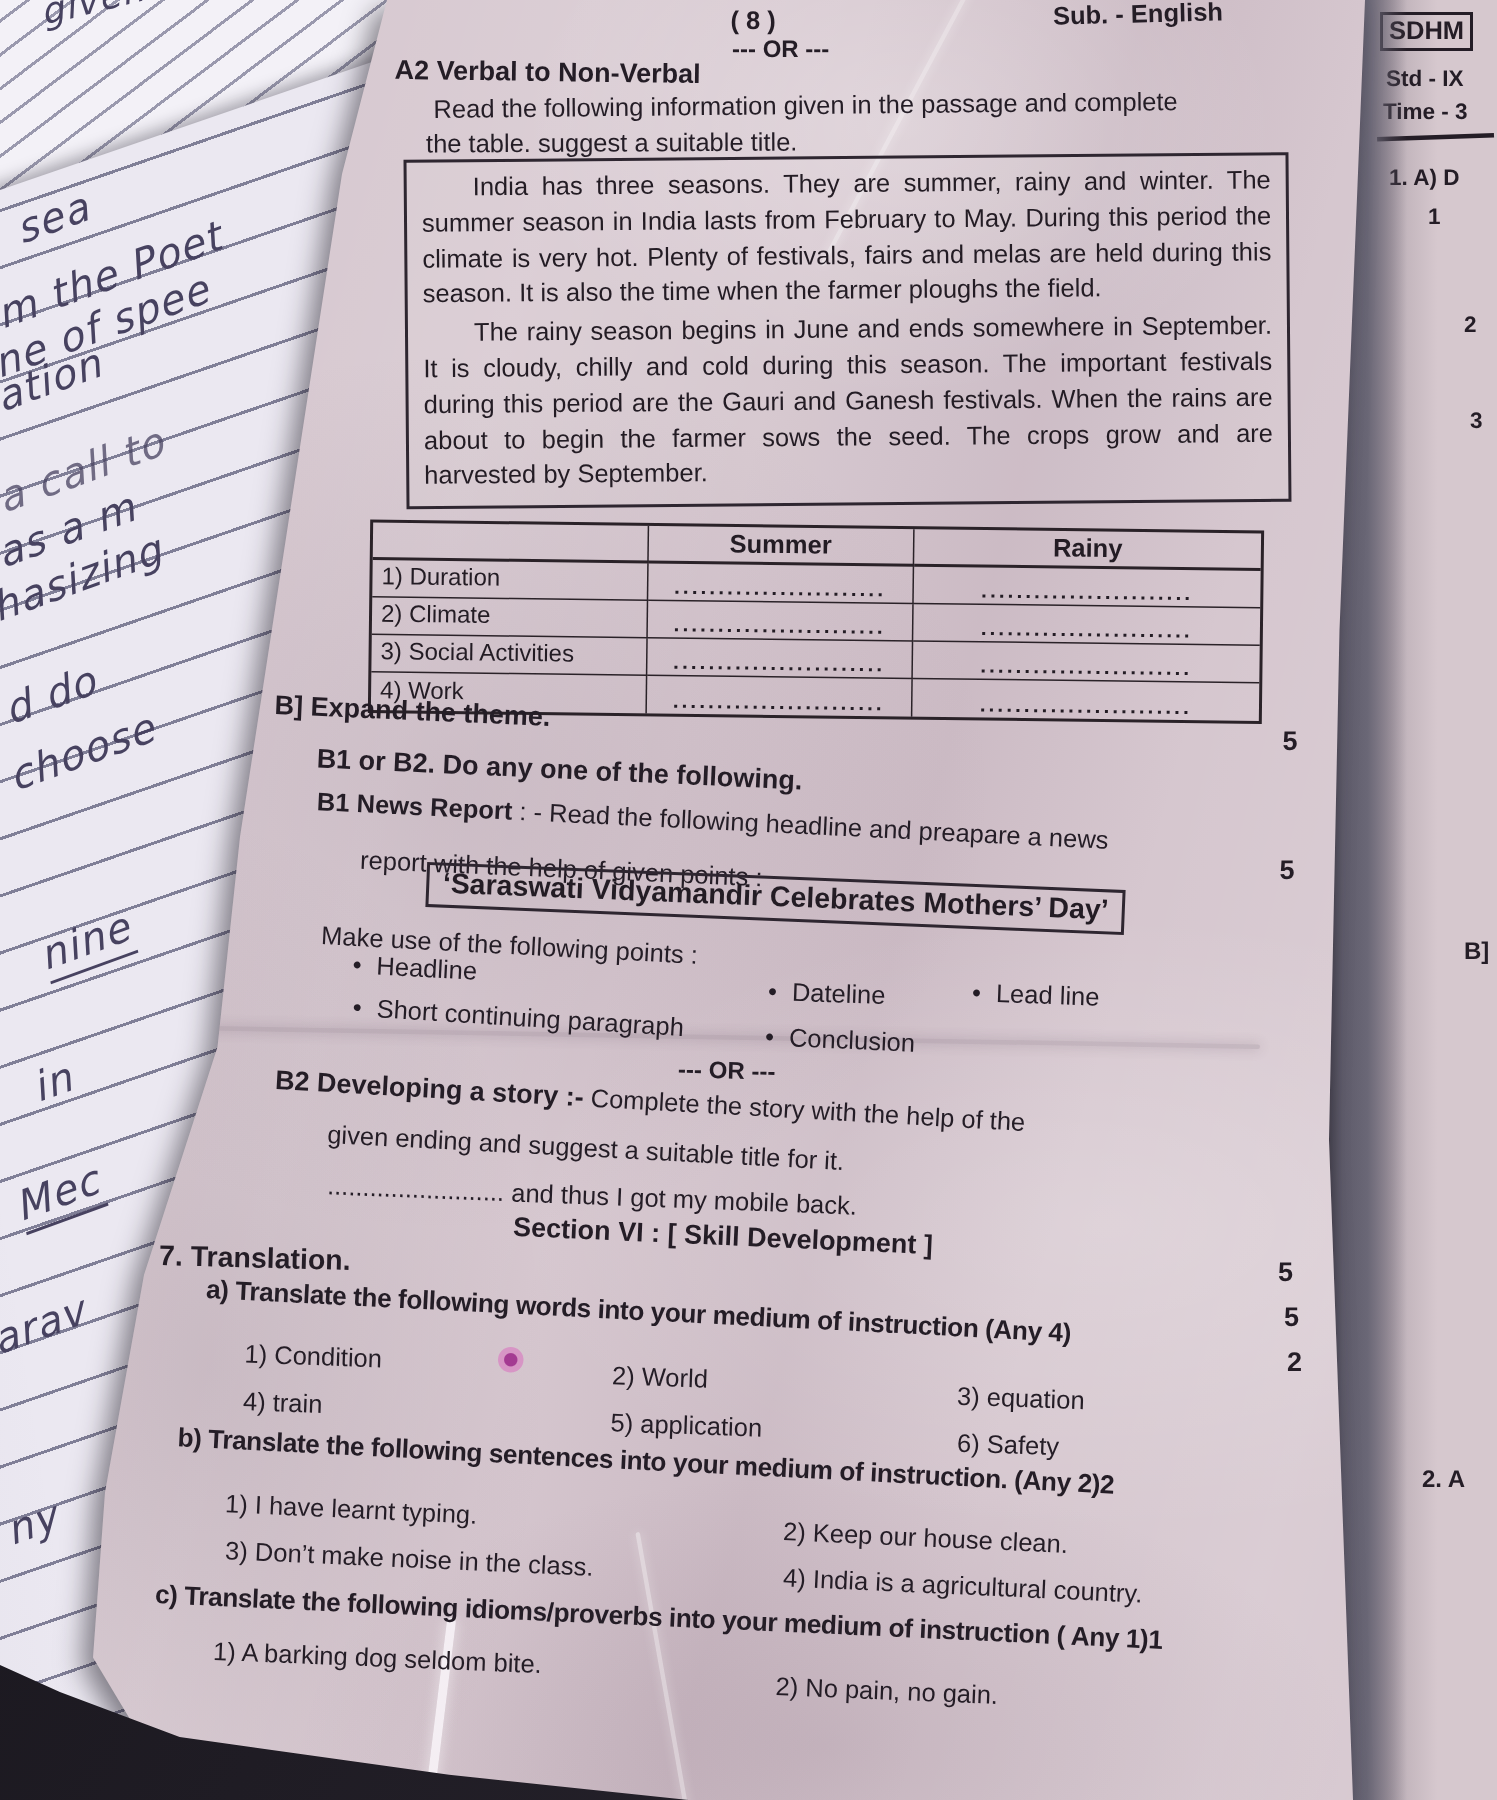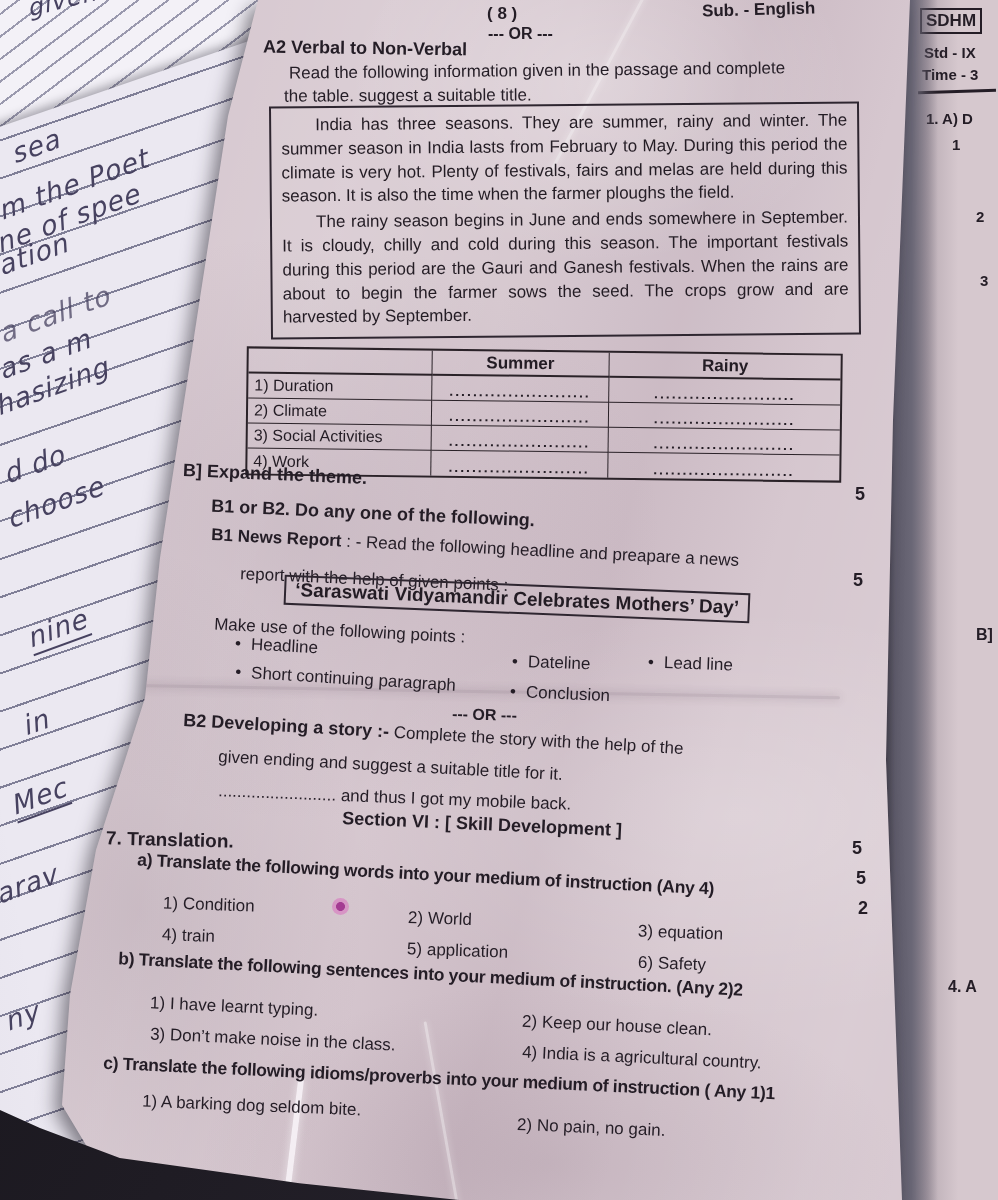--- a/index.html
+++ b/index.html
@@ -129,21 +129,21 @@
 <div class="right-page">
   <span class="rp rp-box" style="left:10px;top:8px;">SDHM</span>
   <span class="rp" style="left:14px;top:44px;font-size:15px;">Std - IX</span>
   <span class="rp" style="left:12px;top:66px;font-size:15px;">Time - 3</span>
   <div class="rp-rule" style="left:8px;top:90px;width:78px;"></div>
   <span class="rp" style="left:16px;top:110px;font-size:15px;">1. A) D</span>
   <span class="rp" style="left:42px;top:136px;font-size:15px;">1</span>
   <span class="rp" style="left:66px;top:208px;font-size:15px;">2</span>
   <span class="rp" style="left:70px;top:272px;font-size:15px;">3</span>
   <span class="rp" style="left:66px;top:626px;font-size:16px;">B]</span>
-  <span class="rp" style="left:38px;top:978px;font-size:16px;">4. A</span>
+  <span class="rp" style="left:38px;top:978px;font-size:16px;">2. A</span>
 </div>
 
 <div class="gap-shadow"></div>
 
 <div class="paper-wrap">
 <div class="paper">
 
   <div class="crease" style="left:598px;top:-30px;width:3px;height:220px;transform:rotate(28deg);background:rgba(255,255,255,.35);box-shadow:0 0 7px rgba(255,255,255,.45);"></div>
   <div class="crease" style="left:120px;top:690px;width:720px;height:3px;transform:rotate(1deg);background:rgba(90,70,90,.16);box-shadow:0 0 8px rgba(90,70,90,.3);"></div>
   <div class="crease" style="left:440px;top:1020px;width:3px;height:190px;transform:rotate(-10deg);background:rgba(255,255,255,.4);box-shadow:0 0 7px rgba(255,255,255,.4);"></div>

